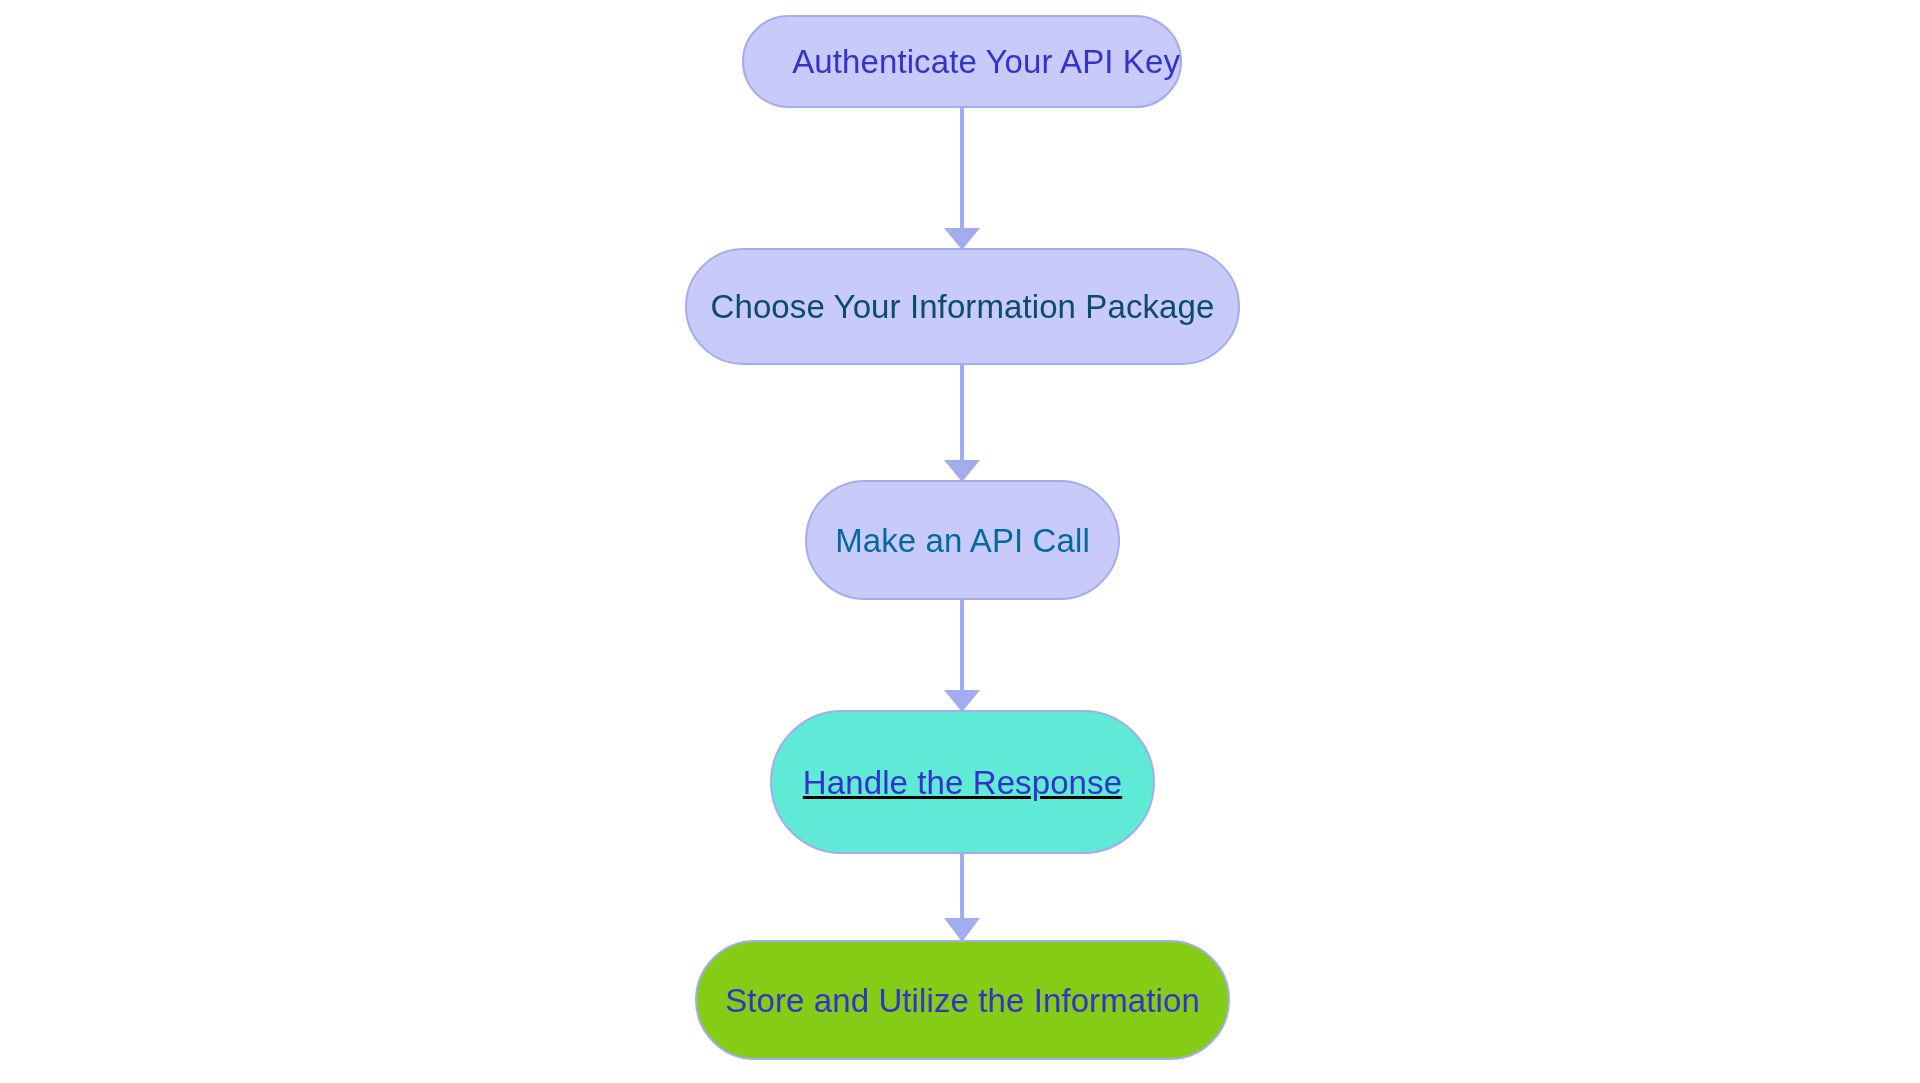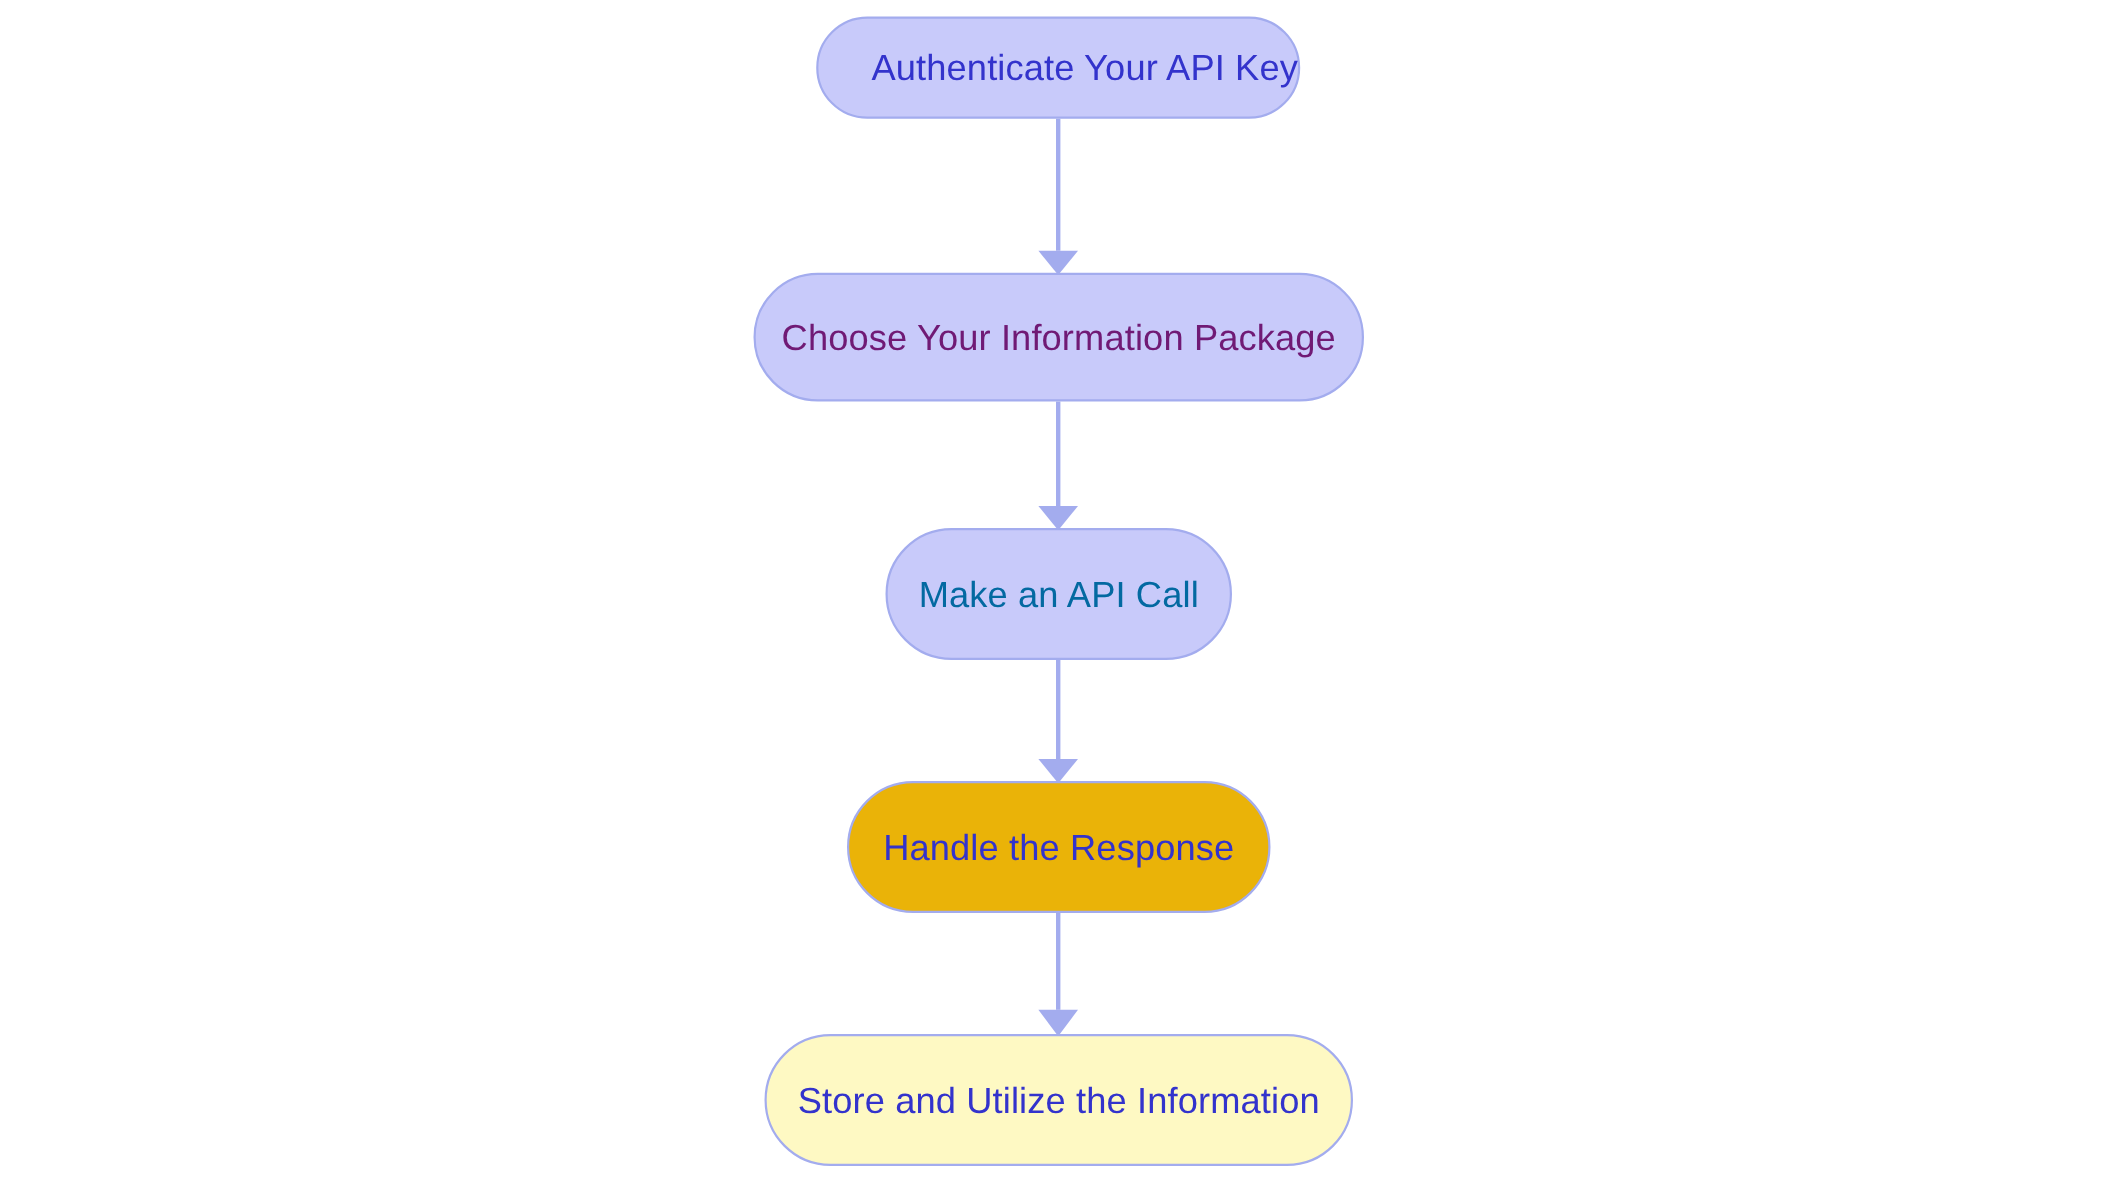--- a/index.html
+++ b/index.html
@@ -73,28 +73,28 @@
       <line x1="962" y1="830" x2="962" y2="918" stroke="#a3aceE" stroke-width="4"></line>
       <polygon points="944,918 980,918 962,942" fill="#a3aceE"></polygon>
     </g>
   </svg>
 
   <div class="node" id="node-1" style="left: 742px; top: 15px; width: 440px; height: 93px; background: rgb(200, 202, 250); border-color: rgb(163, 172, 238); justify-content: flex-end;">
     <span class="node-label" style="color: rgb(51, 51, 204);">Authenticate Your API Key</span>
   </div>
 
   <div class="node" id="node-2" style="left: 685px; top: 248px; width: 555px; height: 117px; background: rgb(200, 202, 250); border-color: rgb(163, 172, 238);">
-    <span class="node-label" style="color: #701a75;">Choose Your Information Package</span>
+    <span class="node-label" style="color: #0c4a6e;">Choose Your Information Package</span>
   </div>
 
   <div class="node" id="node-3" style="left: 805px; top: 480px; width: 315px; height: 120px; background: rgb(200, 202, 250); border-color: rgb(163, 172, 238);">
     <span class="node-label" style="color: #0369a1;">Make an API Call</span>
   </div>
 
-  <div class="node" id="node-4" style="left: 770px; top: 710px; width: 385px; height: 120px; background: #eab308; border-color: rgb(163, 172, 238);">
+  <div class="node" id="node-4" style="left: 770px; top: 710px; width: 385px; height: 144px; background: #5eead4; border-color: rgb(163, 172, 238); text-decoration: underline;">
     <span class="node-label" style="color: rgb(51, 51, 204);">Handle the Response</span>
   </div>
 
-  <div class="node" id="node-5" style="left: 695px; top: 940px; width: 535px; height: 120px; background: #fef9c3; border-color: rgb(163, 172, 238);">
+  <div class="node" id="node-5" style="left: 695px; top: 940px; width: 535px; height: 120px; background: #84cc16; border-color: rgb(163, 172, 238);">
     <span class="node-label" style="color: rgb(51, 51, 204);">Store and Utilize the Information</span>
   </div>
 
 </div>
 
 </body></html>

